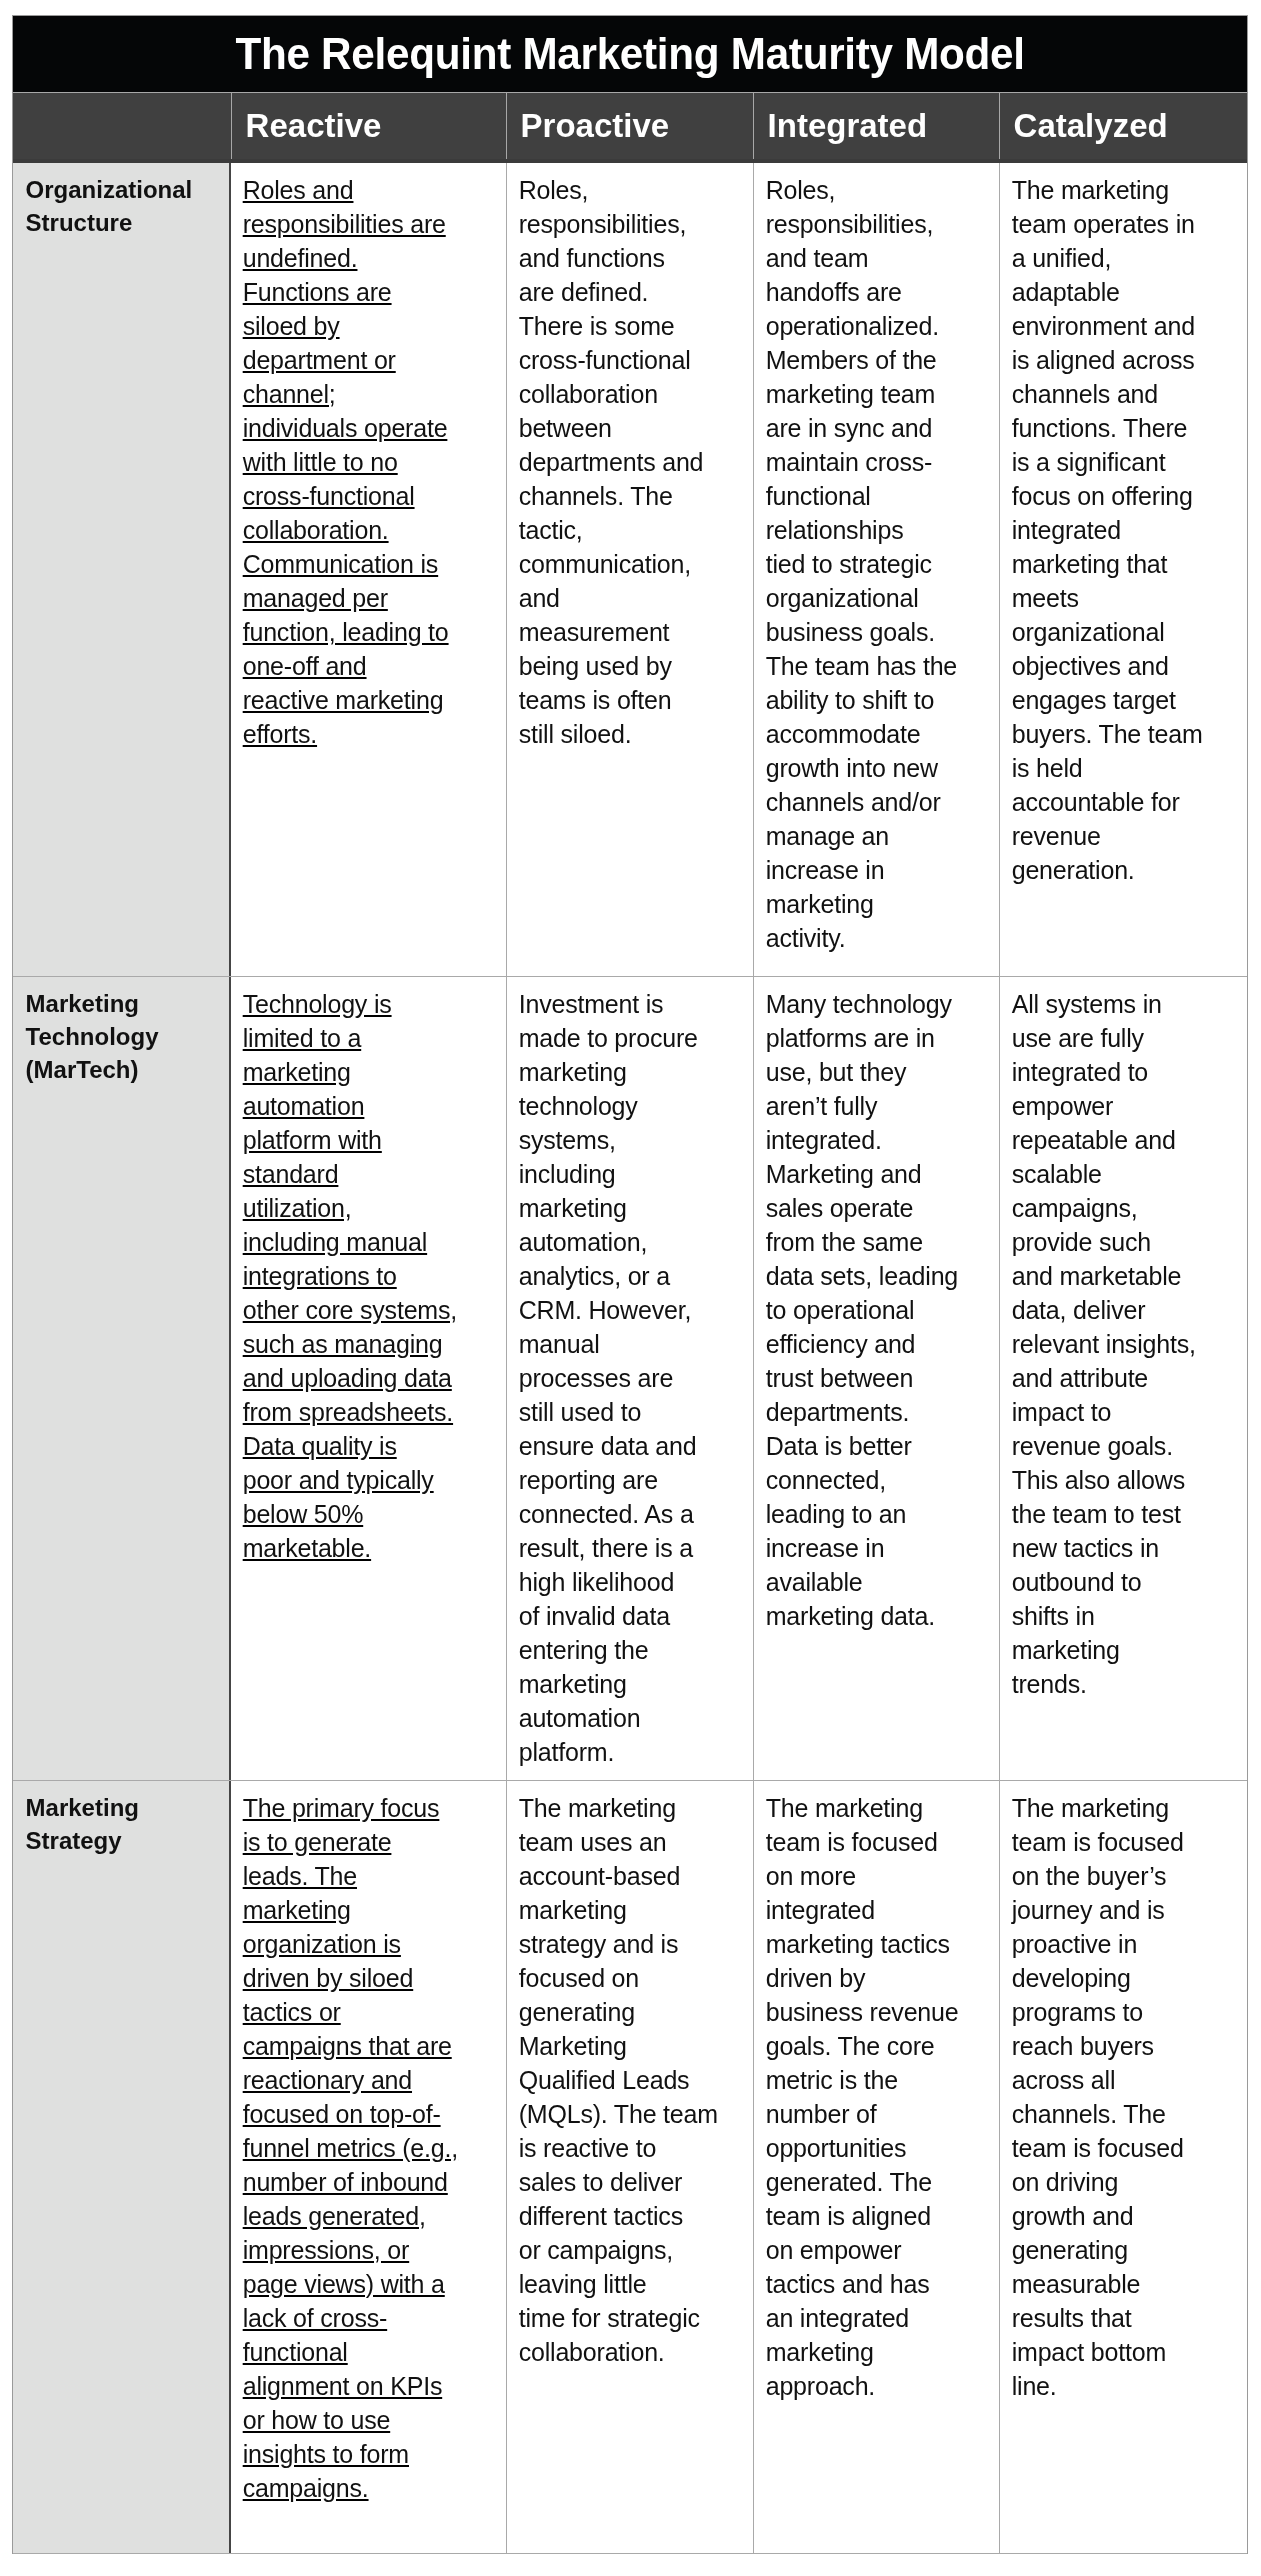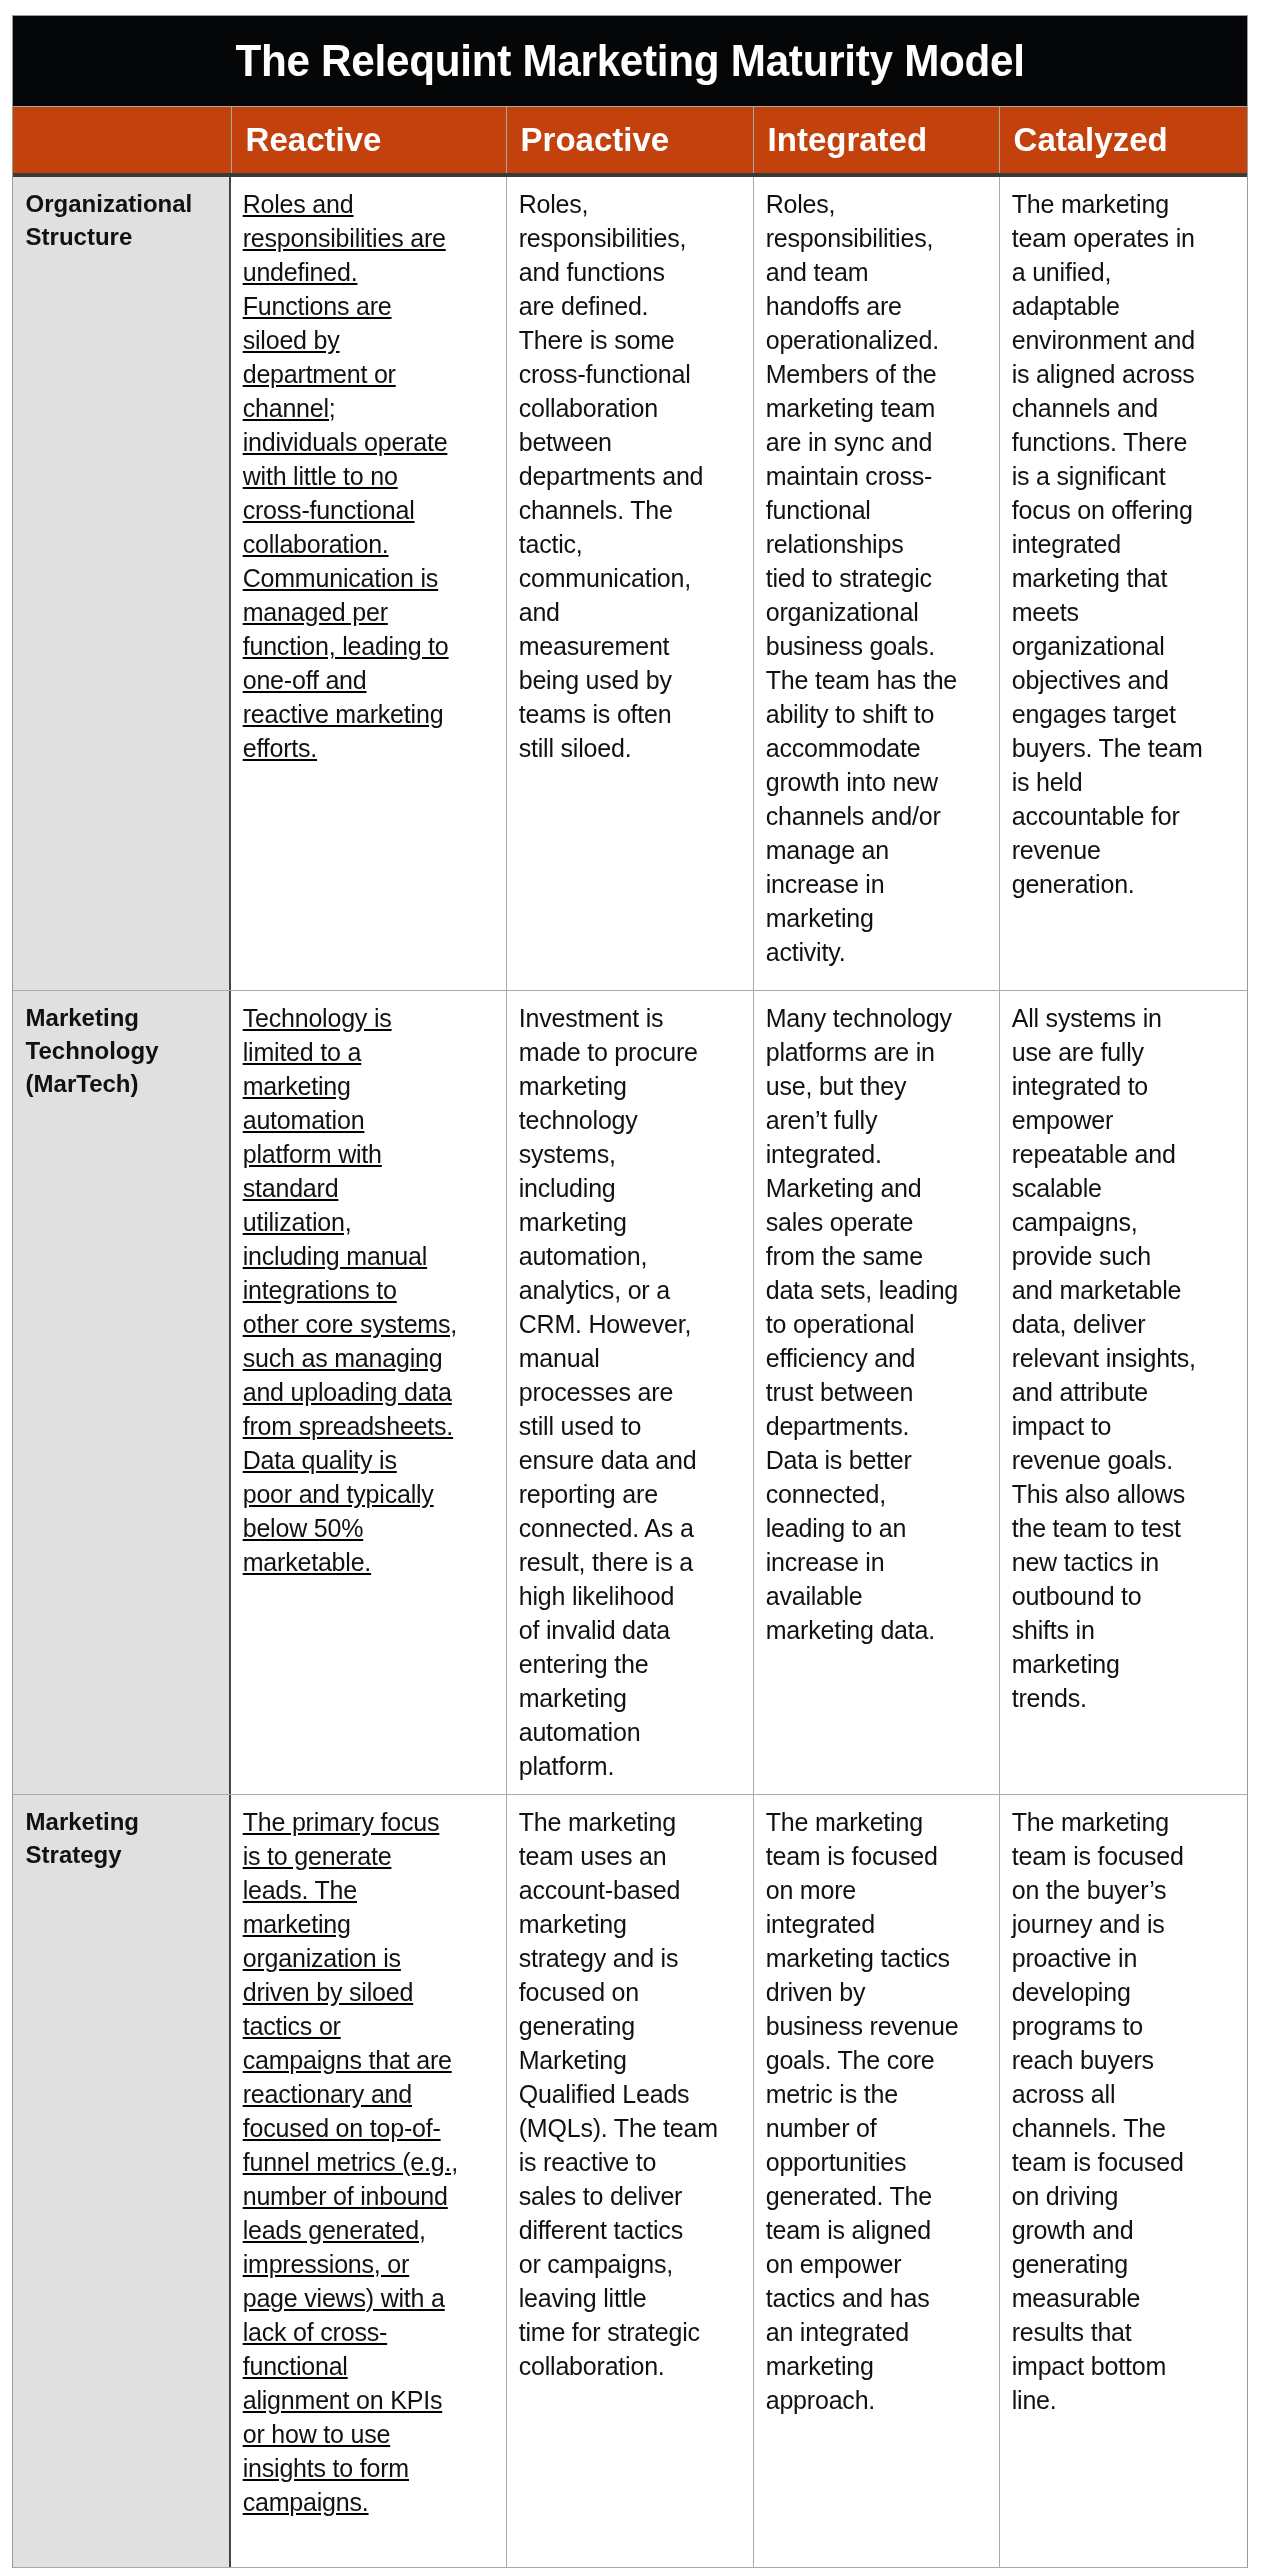--- a/index.html
+++ b/index.html
@@ -1,21 +1,21 @@
 <!DOCTYPE html>
 <html style="font-size:15px"><head>
   <meta charset="utf-8">
   <style>
     html, body { margin: 0; padding: 0; background: #ffffff; }
     body { width: 1261px; height: 2576px; position: relative; overflow: hidden; font-family: "Liberation Sans", sans-serif; }
     .table { position: absolute; left: 12.3px; top: 15px; width: 1234px; border-left: 0.9px solid #9a9a9a; border-right: 0.9px solid #9a9a9a; }
-    .title-bar { height: 91px; background: #050607; color: #ffffff; display: flex; align-items: center; justify-content: center; border-top: 0.9px solid #9a9a9a; box-sizing: border-box; }
+    .title-bar { height: 77px; background: #050607; color: #ffffff; display: flex; align-items: center; justify-content: center; border-top: 0.9px solid #9a9a9a; box-sizing: border-box; }
     .title { font-family: "Liberation Sans", sans-serif; font-weight: bold; font-size: 44px; letter-spacing: -0.3px; transform: scaleX(0.96); }
     .row { display: grid; grid-template-columns: 218px 275px 247px 246px 247px; }
-    .header-row { height: 66px; background: #c2410c; border-top: 0.9px solid #a8a8a8; border-bottom: 4.7px solid #3b3b3b; text-align: right; }
+    .header-row { height: 66px; background: #404040; border-top: 0.9px solid #a8a8a8; border-bottom: 4.7px solid #3b3b3b; text-align: right; }
     .header-cell { color: #ffffff; font-weight: bold; font-size: 33px; display: flex; align-items: center; padding-left: 13.3px; box-sizing: border-box; border-left: 0.9px solid #a8a8a8; }
     .header-cell:first-child { border-left: none; }
     .data-row { border-bottom: 1.9px solid #a9a9a9; }
     .label-cell { background: #dfe0df; border-right: 2.8px solid #454545; padding: 9.5px 7.6px 0 12.3px; box-sizing: border-box; }
     .label-line { font-weight: bold; font-size: 24px; line-height: 33px; color: #111111; white-space: nowrap; }
     .body-cell { padding: 9.5px 5.7px 0 11.4px; box-sizing: border-box; border-left: 0.9px solid #a9a9a9; }
     .body-cell.first { border-left: none; text-decoration: underline; }
     .line { font-size: 25px; line-height: 34px; color: #111111; white-space: nowrap; letter-spacing: -0.2px; }
   </style>
 </head>

